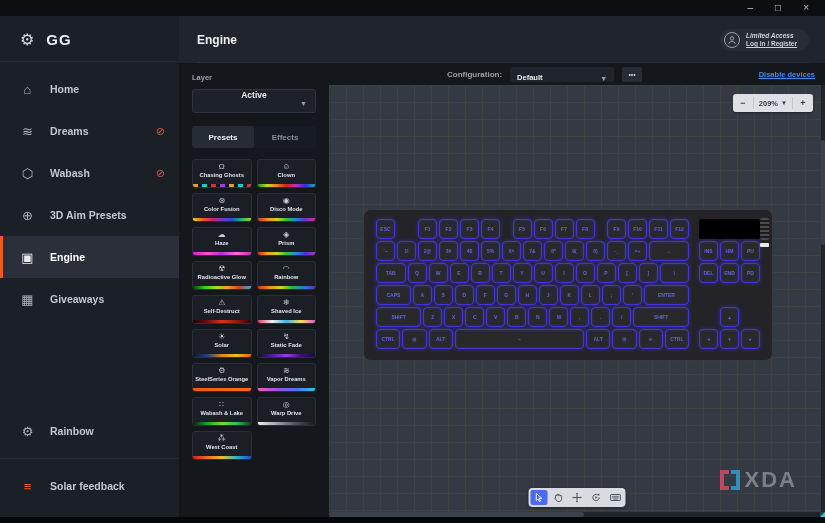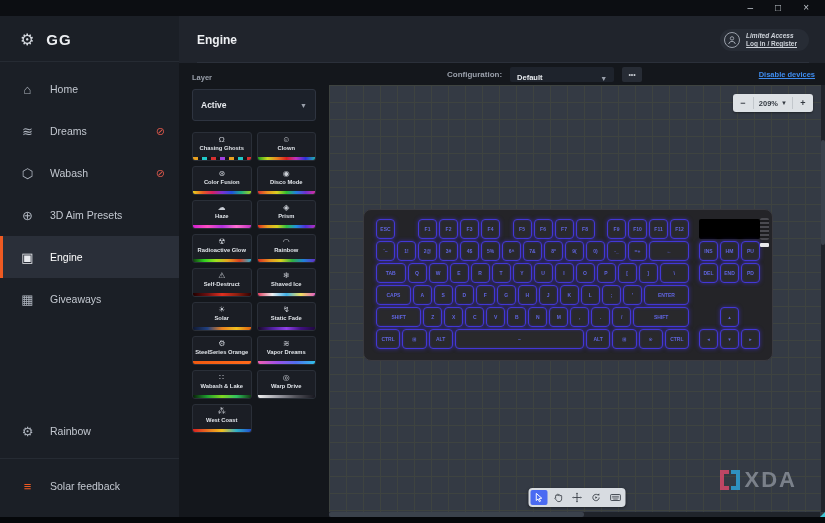--- a/index.html
+++ b/index.html
@@ -12,21 +12,21 @@
   .sidebar { width:179px; background:#1b1f26; display:flex; flex-direction:column; flex-shrink:0; }
   .logo-row { display:flex; align-items:center; gap:12px; padding:14px 0 12px 20px; }
   .logo-icon { color:#d5d9df; font-size:16px; }
   .logo-text { color:#eceef1; font-size:15px; font-weight:bold; letter-spacing:1px; }
   .sb-div { height:1px; background:#262b33; margin:0; }
   .nav { padding-top:6px; }
   .sb-item { display:flex; align-items:center; gap:15px; padding:0 14px 0 20px; height:42px; position:relative; cursor:pointer; }
   .sb-item.active { background:#2a2f39; border-left:3px solid #ee5a22; padding-left:17px; }
   .sb-icon { width:15px; color:#aeb4be; font-size:13px; text-align:center; }
   .sb-item.active .sb-icon { color:#e8eaee; }
-  .sb-label { color:#c3c8d0; font-size:10.5px; font-weight:normal; }
+  .sb-label { color:#c3c8d0; font-size:10.5px; font-weight:bold; }
   .sb-item.active .sb-label { color:#ffffff; }
   .sb-badge { margin-left:auto; color:#d8564a; font-size:11px; }
   .sb-spacer { flex:1; }
   .sb-footer { padding-bottom:10px; }
   
   .main { flex:1; background:#20242c; display:flex; flex-direction:column; min-width:0; }
   .hdr { padding:10px 16px 0 18px; }
   .hdr-row { display:flex; align-items:center; height:28px; }
   .page-title { color:#eef0f3; font-size:12px; font-weight:bold; }
   .account { margin-left:auto; background:#272c35; border-radius:13px; display:flex; align-items:center; gap:6px; padding:3px 12px 3px 4px; cursor:pointer; }
@@ -36,21 +36,21 @@
   .acct-link { color:#cdd2d9; font-size:6.5px; font-weight:bold; text-decoration:underline; cursor:pointer; }
   .hdr-line { height:1px; background:#2b303a; margin-top:8px; }
   .tabbar { display:flex; gap:26px; padding:10px 0 0 18px; height:33px; }
   .tab { background:none; border:none; color:#9aa0aa; font-size:9.5px; font-weight:bold; font-family:inherit; padding:0 0 8px 0; cursor:pointer; position:relative; }
   .tab.active { color:#5b6cf2; }
   .tab.active::after { content:""; position:absolute; left:-2px; right:-2px; bottom:0; height:2px; background:#5b6cf2; border-radius:1px; }
   
   .content { flex:1; display:flex; min-height:0; }
   .layer-panel { width:150px; background:#14171c; padding:10px 13px; flex-shrink:0; overflow:hidden; }
   .panel-label { color:#9aa0ab; font-size:7.5px; font-weight:bold; }
-  .dd { margin-top:7px; height:32px; background:#1c212a; border:1px solid #2e3440; border-radius:3px; display:flex; align-items:center; padding:0 8px; cursor:pointer; }
+  .dd { margin-top:7px; height:24px; background:#1c212a; border:1px solid #2e3440; border-radius:3px; display:flex; align-items:center; padding:0 8px; cursor:pointer;flex-direction:column; }
   .dd-value { color:#e8ebef; font-size:8.5px; font-weight:bold; }
   .dd-caret { margin-left:auto; color:#9aa0ab; font-size:7px; }
   .seg { margin-top:13px; display:flex; background:#171b22; border-radius:3px; height:22px; }
   .seg-btn { flex:1; border:none; background:none; color:#878e99; font-size:8px; font-weight:bold; font-family:inherit; border-radius:3px; cursor:pointer; }
   .seg-btn.active { background:#262c36; color:#f0f2f4; }
   .preset-grid { margin-top:11px; display:grid; grid-template-columns:1fr 1fr; gap:5px; }
   .tile { background:#1b1e25; border:1px solid #2a2f38; border-radius:3px; height:29px; display:flex; flex-direction:column; align-items:center; justify-content:flex-start; overflow:hidden; cursor:pointer; }
   .ticon { color:#c9cdd4; font-size:8px; line-height:10px; margin-top:2px; }
   .tlabel { color:#dfe3e8; font-size:5.8px; font-weight:bold; line-height:7px; white-space:nowrap; }
   .tbar { margin-top:auto; width:100%; height:3px; }
@@ -182,20 +182,24 @@
       </div>
       <div class="hdr-line"></div>
     </div>
 
     <div class="content">
       <div class="layer-panel">
         <div class="panel-label">Layer</div>
         <div class="dd">
           <span class="dd-value">Active</span>
           <span class="dd-caret">▼</span>
+        </div>
+        <div class="seg">
+          <button class="seg-btn active">Presets</button>
+          <button class="seg-btn">Effects</button>
         </div>
         <div class="preset-grid" id="preset-grid">
             <div class="tile">
       <span class="ticon">Ω</span>
       <span class="tlabel">Chasing Ghosts</span>
       <span class="tbar" style="background:repeating-linear-gradient(90deg,#e8a020 0 5px,#15151a 5px 9px,#20c8c8 9px 14px,#15151a 14px 18px,#d83030 18px 23px,#15151a 23px 27px,#a040e0 27px 32px,#15151a 32px 36px)"></span>
     </div>
             <div class="tile">
       <span class="ticon">☺</span>
       <span class="tlabel">Clown</span>

